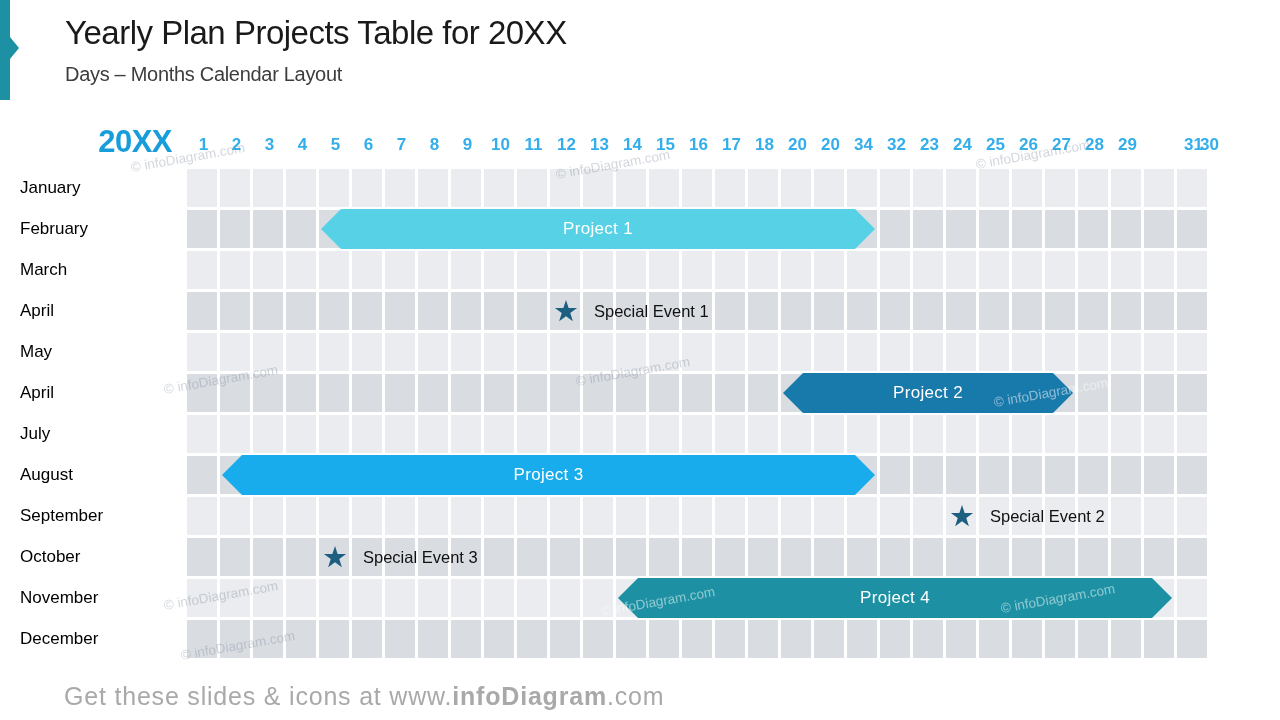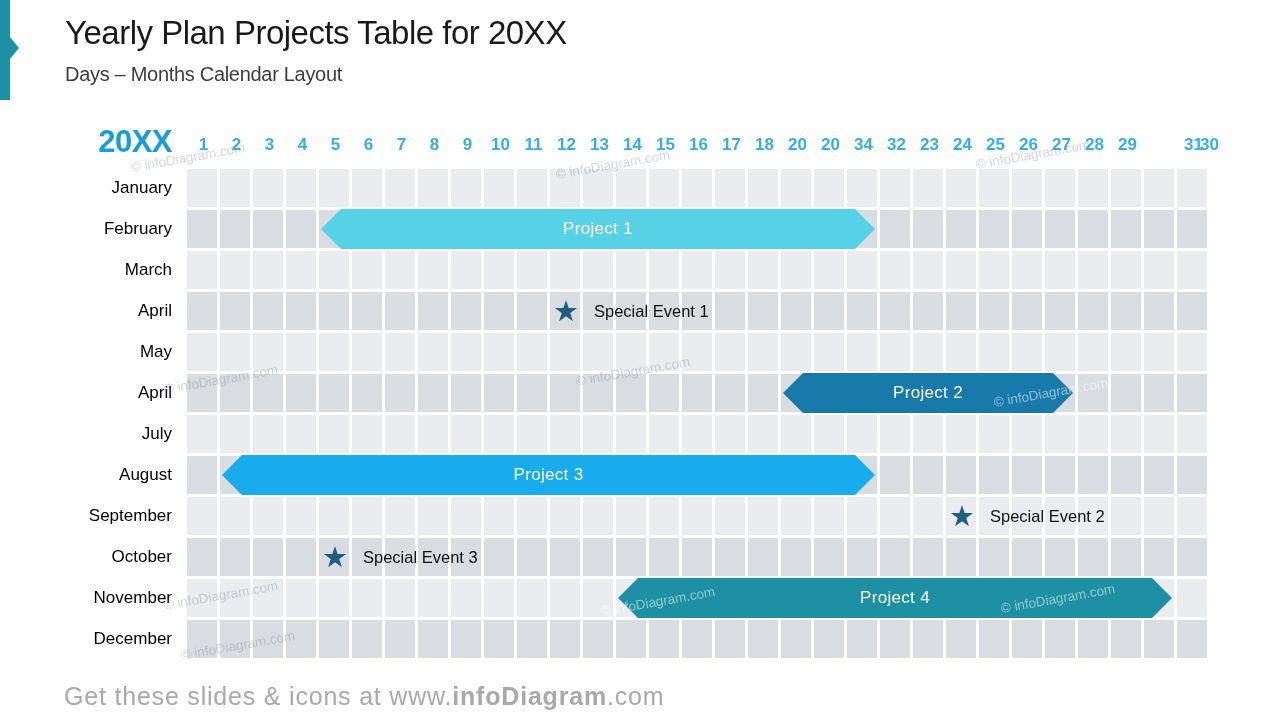--- a/index.html
+++ b/index.html
@@ -7,21 +7,21 @@
     width:1280px;height:720px;background:#ffffff;position:relative;overflow:hidden;
     font-family:"Liberation Sans", sans-serif;
   }
   .accent{position:absolute;left:0;top:0;width:10px;height:100px;}
   .accent-tip{position:absolute;left:10px;top:37px;width:0;height:0;
     border-top:11px solid transparent;border-bottom:11px solid transparent;border-left:9px solid #1d91a3;}
   .title{position:absolute;left:65px;top:14px;margin:0;font-size:33px;font-weight:400;color:#1a1a1a;letter-spacing:-0.5px;}
   .subtitle{position:absolute;left:65px;top:63px;font-size:20px;color:#3d3d3d;letter-spacing:-0.3px;}
   .year{position:absolute;left:88px;top:124px;width:84px;text-align:right;font-size:31px;font-weight:700;letter-spacing:-0.5px;}
   .daynum{position:absolute;top:130px;height:30px;line-height:30px;text-align:center;font-size:17px;font-weight:600;}
-  .month-label{position:absolute;left:20px;width:152px;text-align:right;font-size:17px;color:#000;line-height:38px;}
+  .month-label{position:absolute;left:20px;width:152px;text-align:left;font-size:17px;color:#000;line-height:38px;}
   .cell{position:absolute;width:30px;height:38px;}
   .bar{position:absolute;height:40px;display:flex;align-items:center;justify-content:center;
     clip-path:polygon(20px 0%, calc(100% - 20px) 0%, 100% 50%, calc(100% - 20px) 100%, 20px 100%, 0% 50%);}
   .bar-label{font-size:17px;color:#fff;letter-spacing:0.3px;}
   .star{position:absolute;width:32px;text-align:center;font-size:29px;line-height:36px;}
   .event-label{position:absolute;height:38px;line-height:38px;font-size:16.5px;color:#111;}
   .wm{position:absolute;font-size:13.5px;transform:rotate(-10deg);white-space:nowrap;pointer-events:none;}
   .wm.g{color:rgba(118,130,150,0.33);}
   .wm.w{color:rgba(255,255,255,0.5);}
   .footer{position:absolute;left:64px;top:682px;font-size:25px;color:#a9a9a9;letter-spacing:0.8px;}

